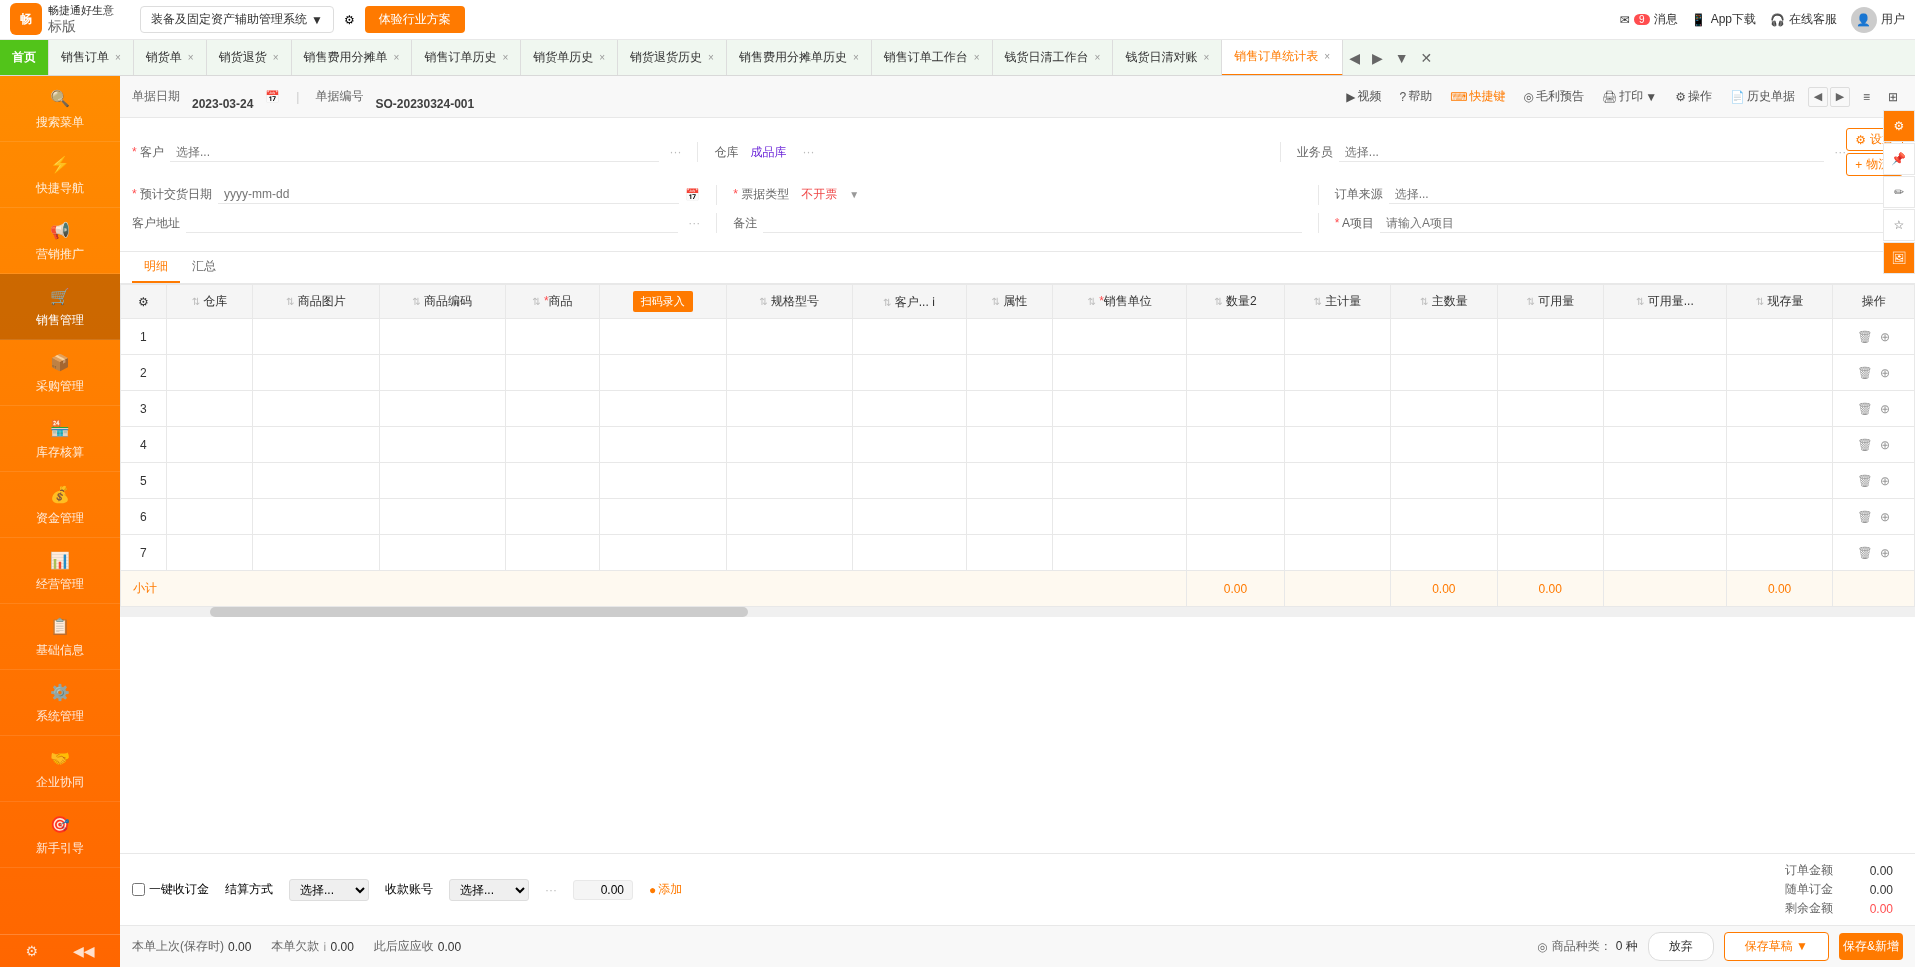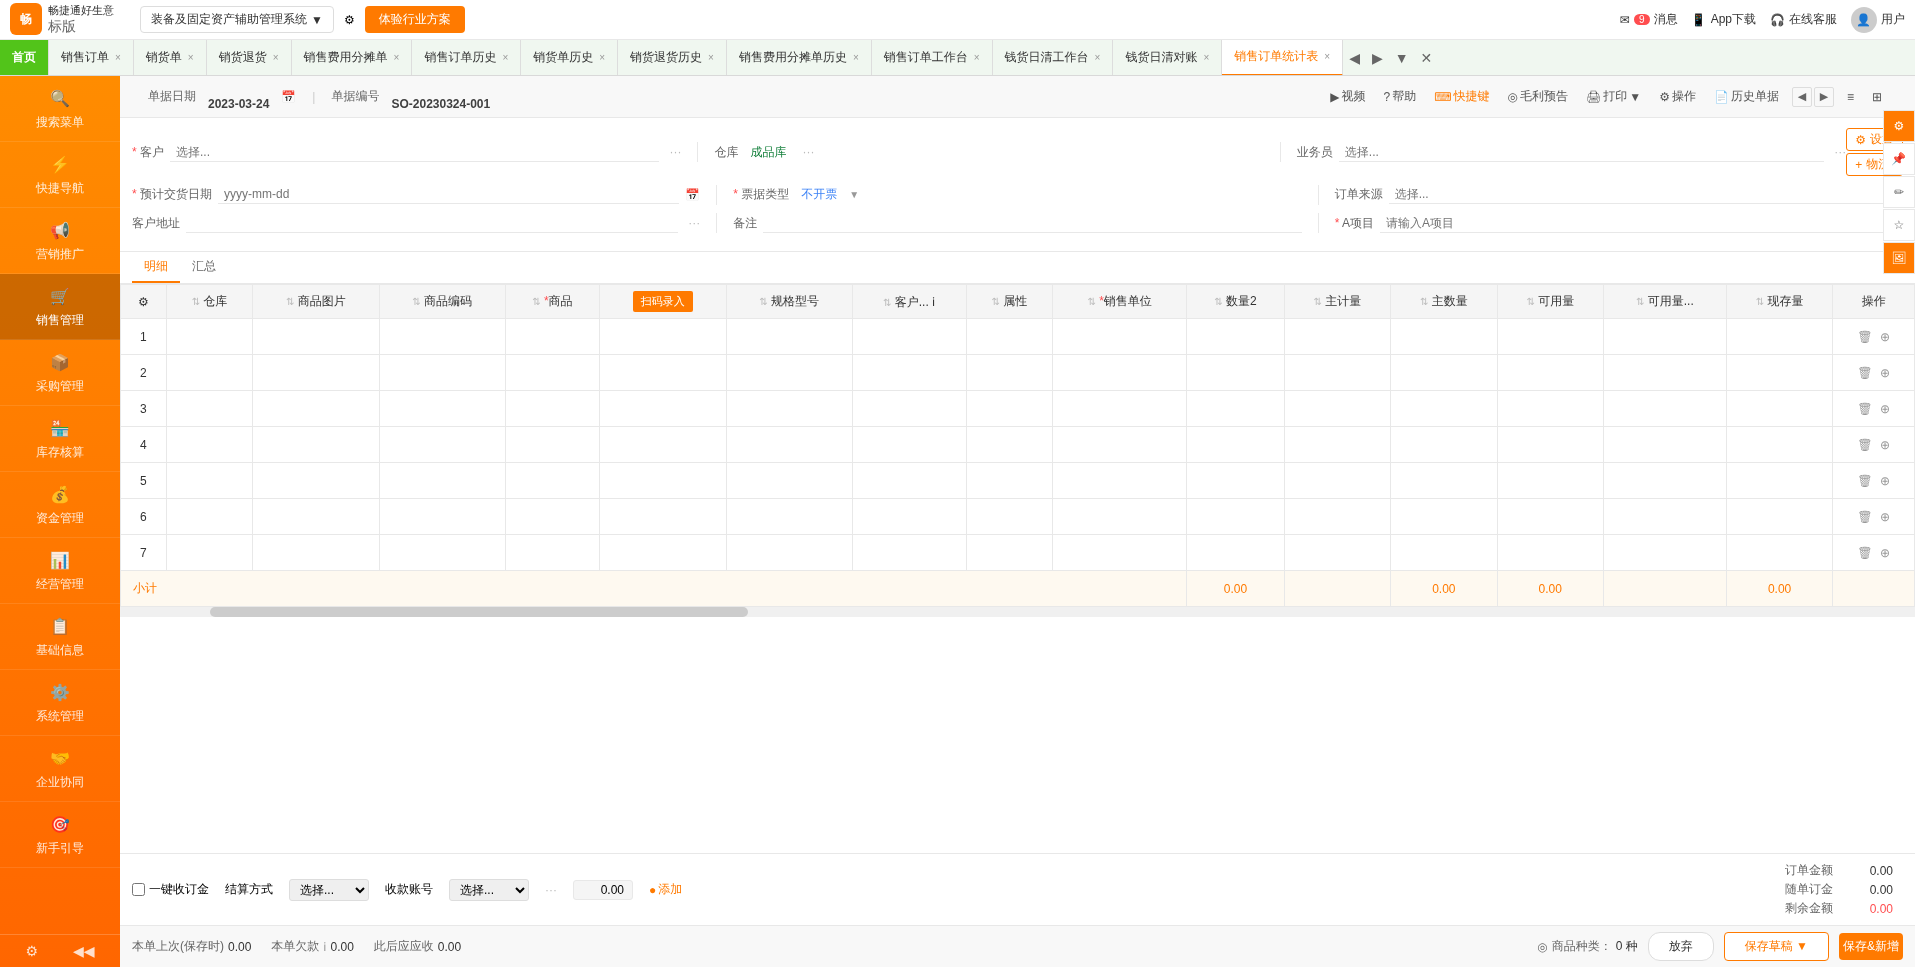--- a/index.html
+++ b/index.html
@@ -197,21 +197,21 @@
       display: flex;
       flex-direction: column;
       background: #fff;
       overflow: hidden;
     }
 
     
     .action-bar {
       display: flex;
       align-items: center;
-      padding: 6px 28px;
+      padding: 6px 12px;
       background: #f8f8f8;
       border-bottom: 1px solid #e8e8e8;
       gap: 12px;
       flex-wrap: wrap;
     }
     .action-bar-label { color: #666; }
     .action-bar-value { color: #404040; font-weight: 700; margin-top: 15px; }
     .action-bar-sep { color: #ccc; margin: 0 4px; }
     .action-bar-right { margin-left: auto; display: flex; align-items: center; gap: 8px; }
 
@@ -710,21 +710,21 @@
 
       <div class="form-row">
         <div class="form-field">
           <span class="form-label required">客户</span>
           <input class="form-input" type="text" placeholder="选择..." style="">
           <span class="form-dots">···</span>
         </div>
         <div class="form-divider"></div>
         <div class="form-field">
           <span class="form-label">仓库</span>
-          <span style="color:#15803d;padding:2px 6px;text-align:right;">成品库</span>
+          <span style="color:#6d28d9;padding:2px 6px;text-align:right;">成品库</span>
           <span class="form-dots">···</span>
         </div>
         <div class="form-divider"></div>
         <div class="form-field">
           <span class="form-label">业务员</span>
           <input class="form-input" type="text" placeholder="选择..." style="">
           <span class="form-dots">···</span>
         </div>
 
         <div style="margin-left:auto;display:flex;flex-direction:column;gap:2px;">
@@ -741,21 +741,21 @@
 
       <div class="form-row">
         <div class="form-field">
           <span class="form-label required">预计交货日期</span>
           <input class="form-input" type="text" placeholder="yyyy-mm-dd" style="">
           <span style="color:#999;cursor:pointer;">📅</span>
         </div>
         <div class="form-divider"></div>
         <div class="form-field">
           <span class="form-label required">票据类型</span>
-          <span style="padding:2px 6px;color:#3b82f6;">不开票</span>
+          <span style="padding:2px 6px;color:#ef4444;">不开票</span>
           <span class="form-select-arrow">▼</span>
         </div>
         <div class="form-divider"></div>
         <div class="form-field">
           <span class="form-label">订单来源</span>
           <input class="form-input" type="text" placeholder="选择..." style="">
           <span class="form-select-arrow">▼</span>
         </div>
       </div>
 

